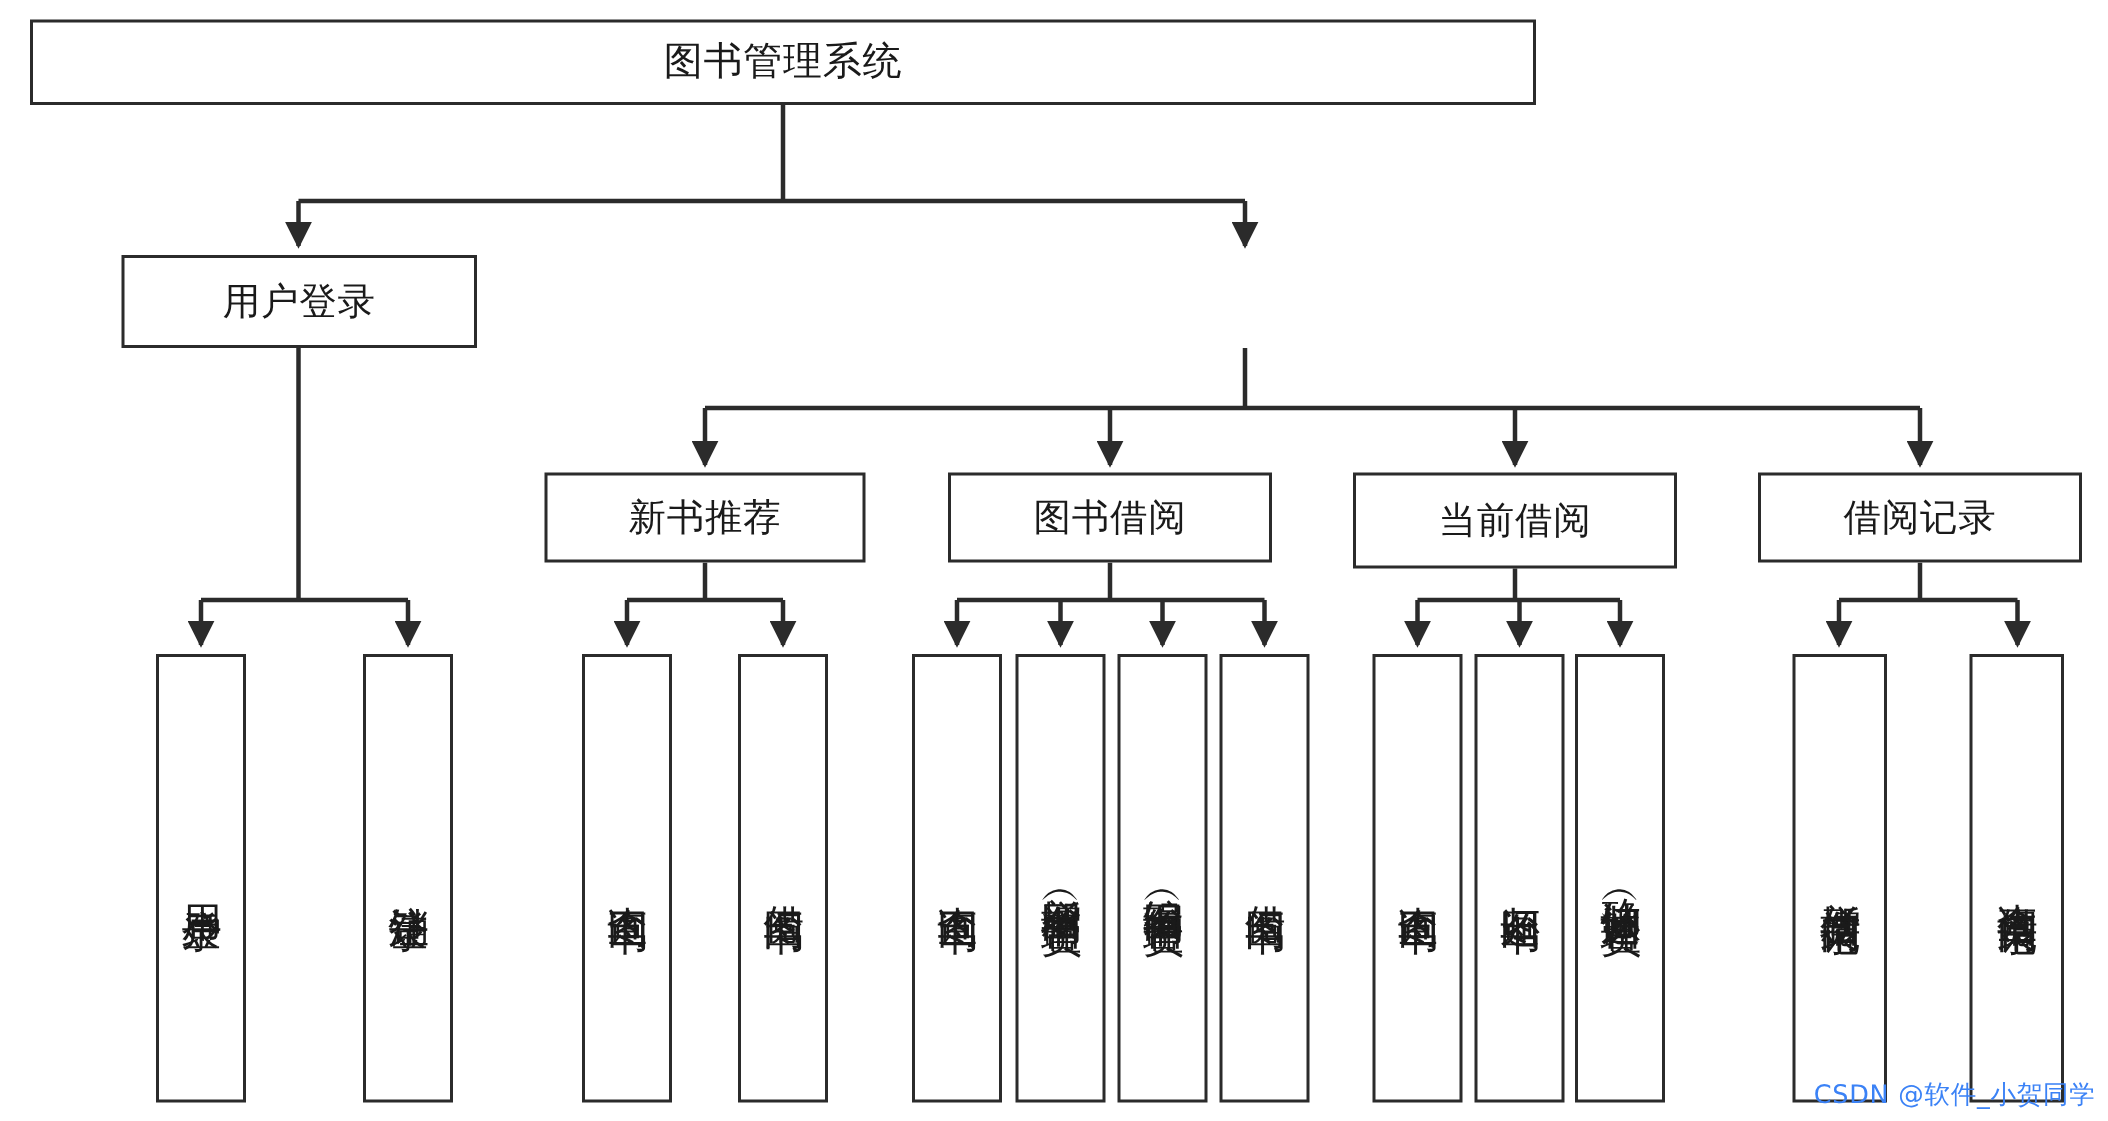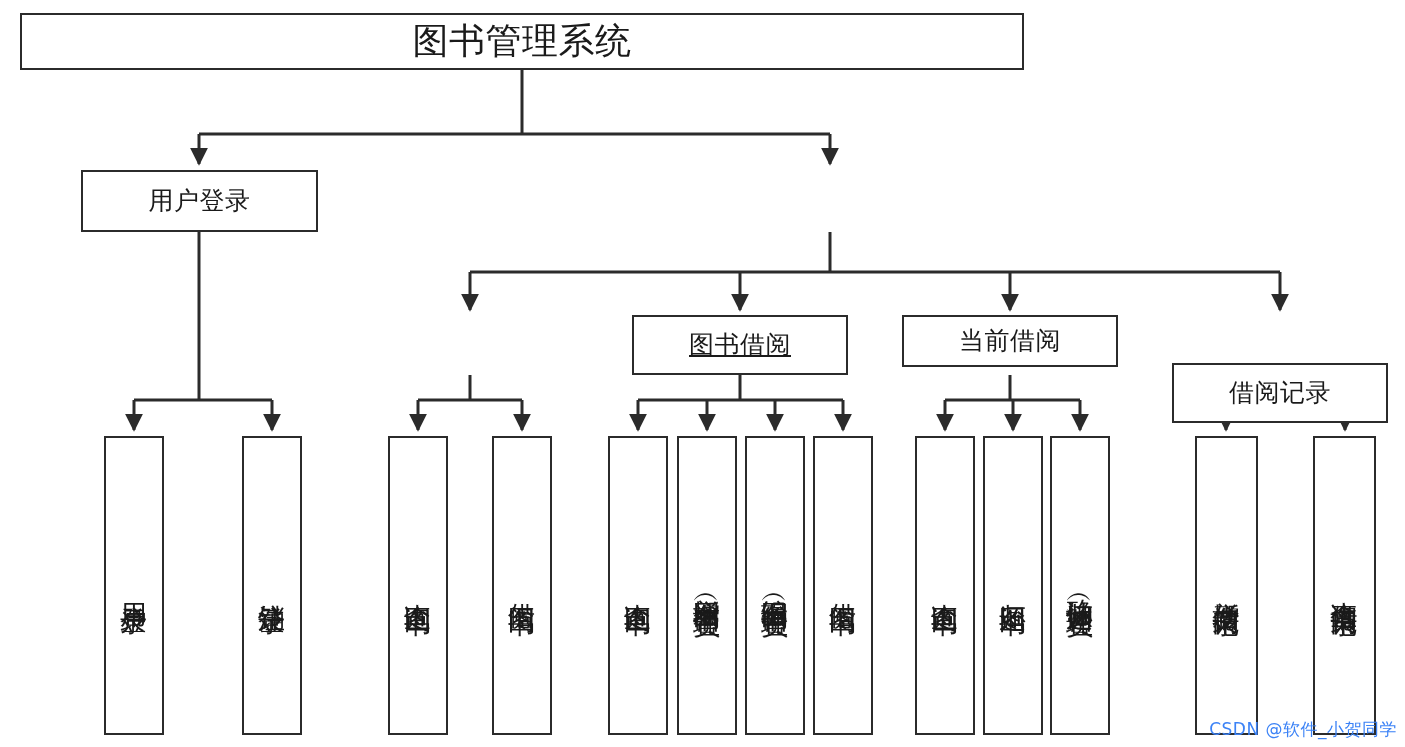--- a/index.html
+++ b/index.html
@@ -41,21 +41,21 @@
     text-align: center;
     letter-spacing: 0.5px;
     color: #1a1a1a;
     line-height: 1.18;
   }
   
   .node.horiz .node-label {
     writing-mode: horizontal-tb;
     font-size: 25px;
   }
-  .node.root .node-label { font-size: 36px; }
+  .node.root .node-label { font-size: 26px; }
   
   .node.vert {
     align-items: center;
     justify-content: center;
     padding: 4px 0;
   }
   .node.vert .node-label {
     writing-mode: vertical-rl;
     text-orientation: upright;
     font-size: 27px;
@@ -130,27 +130,30 @@
   </svg>
 
   <div class="node horiz root" style="left:20px; top:13px; width:1004px; height:57px;">
     <span class="node-label">图书管理系统</span>
   </div>
 
   <div class="node horiz" style="left:81px; top:170px; width:237px; height:62px;">
     <span class="node-label">用户登录</span>
   </div>
 
-  <div class="node horiz" style="left:632px; top:315px; width:216px; height:60px;text-decoration:underline;">
+  <div class="node horiz" style="left:363px; top:315px; width:214px; height:60px;">
+    <span class="node-label">新书推荐</span>
+  </div>
+  <div class="node horiz" style="left:632px; top:315px; width:216px; height:60px;">
     <span class="node-label">图书借阅</span>
   </div>
-  <div class="node horiz" style="left:902px; top:315px; width:216px; height:52px;">
+  <div class="node horiz" style="left:902px; top:315px; width:216px; height:64px;">
     <span class="node-label">当前借阅</span>
   </div>
-  <div class="node horiz" style="left:1172px; top:315px; width:216px; height:60px;margin-top:48px;">
+  <div class="node horiz" style="left:1172px; top:315px; width:216px; height:60px;">
     <span class="node-label">借阅记录</span>
   </div>
 
   <div class="node vert" style="left:104px; top:436px; width:60px; height:299px;">
     <span class="node-label">用户登录</span>
   </div>
   <div class="node vert" style="left:242px; top:436px; width:60px; height:299px;">
     <span class="node-label">注销登录</span>
   </div>
 

